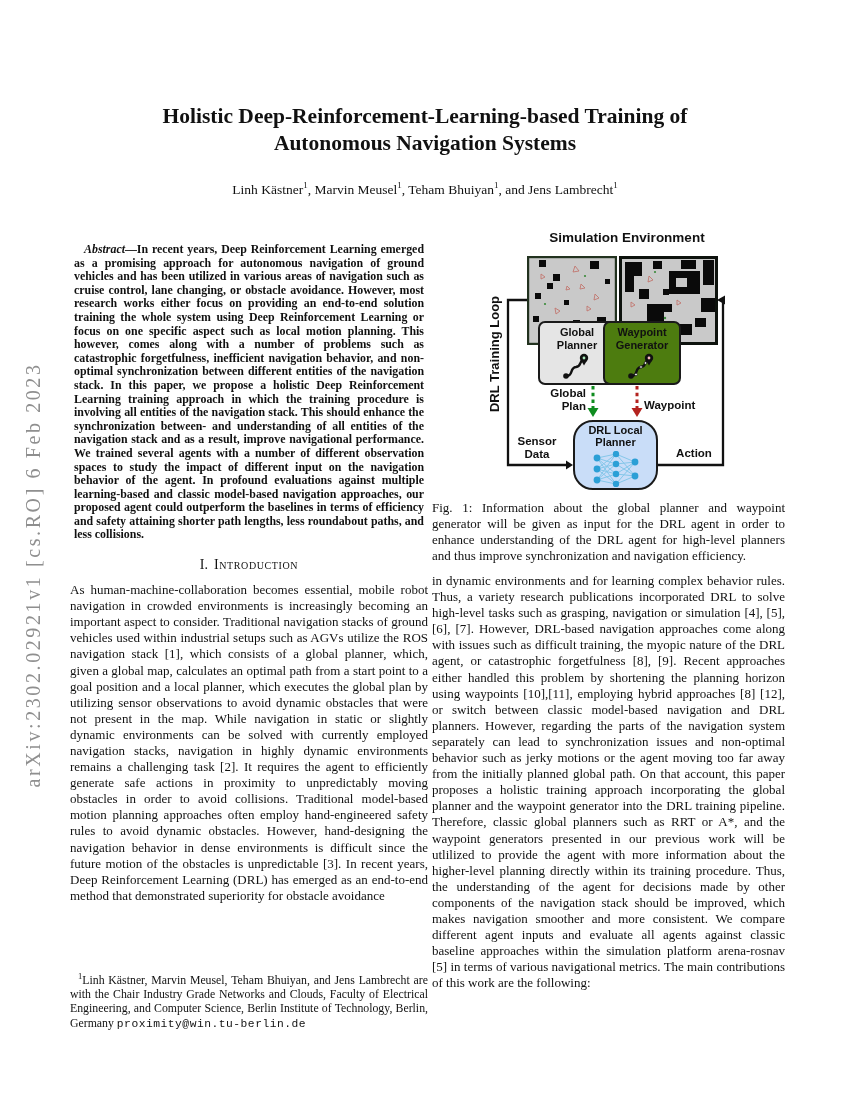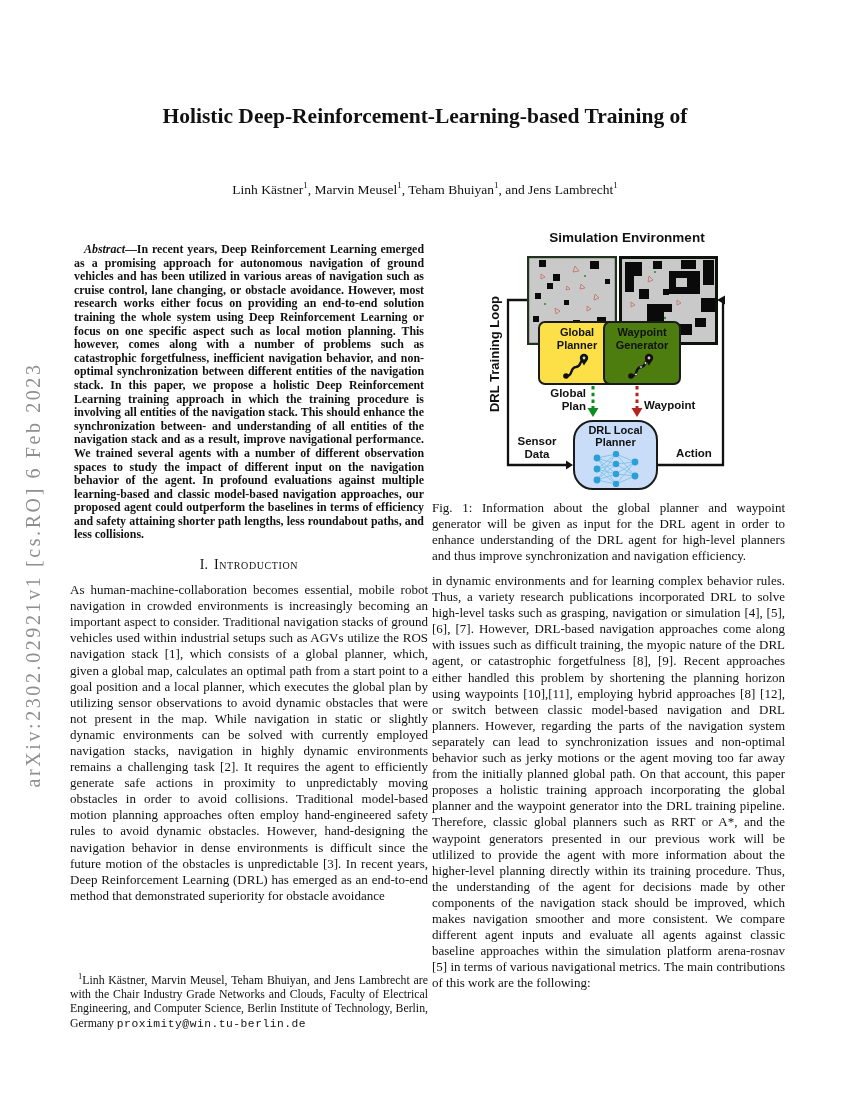--- a/index.html
+++ b/index.html
@@ -45,21 +45,21 @@
   .map{position:absolute;}
   .map-left{left:95px;top:26px;}
   .map-right{left:187px;top:26px;}
   .wiring{position:absolute;left:0;top:0;}
   .loop-label-wrap{position:absolute;left:62px;top:122px;width:0;height:0;}
   .loop-label{display:inline-block;white-space:nowrap;font-weight:bold;font-size:13px;
               transform:translate(-50%,-50%) rotate(-90deg);color:#111;}
   .fbox{position:absolute;border:2px solid #1a1a1a;border-radius:7px;
         display:flex;flex-direction:column;align-items:center;justify-content:center;
         text-align:center;font-weight:bold;color:#111;}
-  .box-global{left:106px;top:91px;width:74px;height:60px;background:#fde047;font-size:11px;line-height:12.5px;}
+  .box-global{left:106px;top:91px;width:74px;height:60px;background:#e5e5e5;font-size:11px;line-height:12.5px;}
   .box-waypoint{left:171px;top:91px;width:74px;height:60px;background:#4d7c0f;font-size:11px;line-height:12.5px;}
   .box-drl{left:141px;top:190px;width:81px;height:66px;background:#c9ddf8;font-size:11px;line-height:12.5px;border-radius:20px;}
   .fbox .icon{margin-top:2px;}
   .small-label{position:absolute;font-weight:bold;font-size:11.5px;line-height:12.5px;color:#111;}
   .lbl-global-plan{left:112px;top:157px;width:42px;text-align:right;}
   .lbl-waypoint{left:212px;top:169px;width:70px;text-align:left;}
   .lbl-sensor{left:80px;top:205px;width:50px;text-align:center;}
   .lbl-action{left:237px;top:217px;width:50px;text-align:center;}
 
   .caption{font-size:13px;line-height:16px;text-align:justify;margin:6px 0 0 0;}
@@ -69,20 +69,21 @@
 <body>
 
 <div class="page">
 
   <div class="arxiv-wrap">
     <span class="arxiv-text">arXiv:2302.02921v1  [cs.RO]  6 Feb 2023</span>
   </div>
 
   <div class="title-block">
     <div class="title-line">Holistic Deep-Reinforcement-Learning-based Training of</div>
+    <div class="title-line">Autonomous Navigation Systems</div>
   </div>
 
   <div class="authors">
     <span>Linh Kästner</span><sup>1</sup><span>, </span><span>Marvin Meusel</span><sup>1</sup><span>, </span><span>Teham Bhuiyan</span><sup>1</sup><span>, </span><span>and Jens Lambrecht</span><sup>1</sup>
   </div>
 
   <div class="col-left">
     <p class="abstract"><span class="ab-label">Abstract</span><span>—</span><span>In recent years, Deep Reinforcement Learning emerged as a promising approach for autonomous navigation of ground vehicles and has been utilized in various areas of navigation such as cruise control, lane changing, or obstacle avoidance. However, most research works either focus on providing an end-to-end solution training the whole system using Deep Reinforcement Learning or focus on one specific aspect such as local motion planning. This however, comes along with a number of problems such as catastrophic forgetfulness, inefficient navigation behavior, and non-optimal synchronization between different entities of the navigation stack. In this paper, we propose a holistic Deep Reinforcement Learning training approach in which the training procedure is involving all entities of the navigation stack. This should enhance the synchronization between- and understanding of all entities of the navigation stack and as a result, improve navigational performance. We trained several agents with a number of different observation spaces to study the impact of different input on the navigation behavior of the agent. In profound evaluations against multiple learning-based and classic model-based navigation approaches, our proposed agent could outperform the baselines in terms of efficiency and safety attaining shorter path lengths, less roundabout paths, and less collisions.</span></p>
 
     <div class="sec-heading"><span>I.</span><span class="sc">Introduction</span></div>

